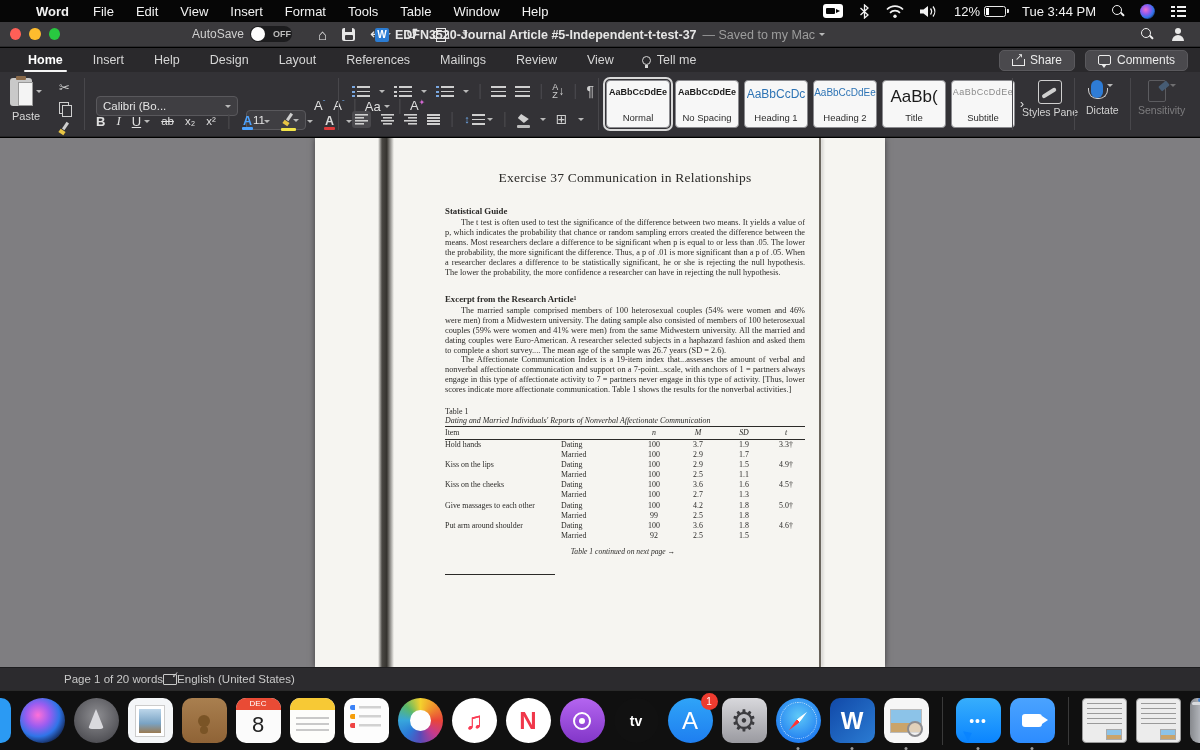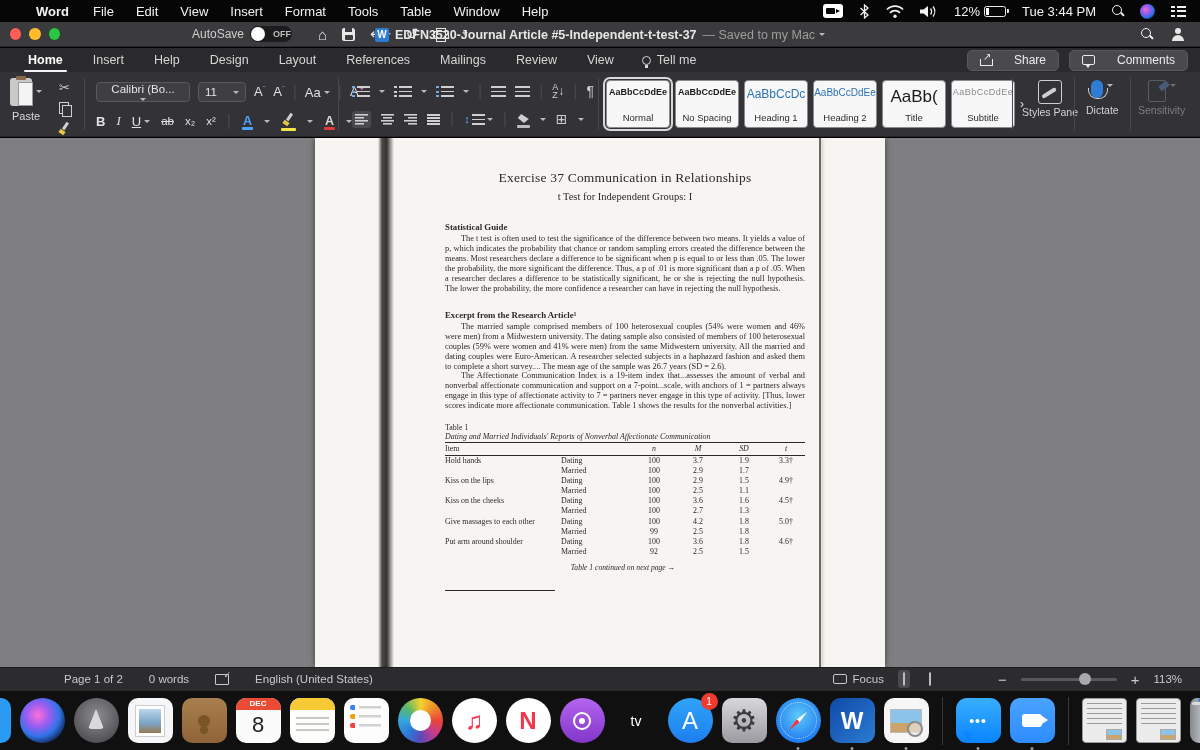--- a/index.html
+++ b/index.html
@@ -60,21 +60,21 @@
 
   
   #ribbontabs { position:absolute; top:48px; left:0; width:1200px; height:24px; background:#2a292c; display:flex; align-items:center; color:#d6d6d6; font-size:12.5px; }
   .rtab { margin-left:26px; padding:3px 2px; position:relative; }
   .rtab.active { color:#fff; font-weight:600; }
   .rtab.active:after { content:""; position:absolute; left:-2px; right:-2px; bottom:-2px; height:2px; background:#f5f5f5; border-radius:2px; }
   .tellme { display:flex; align-items:center; gap:6px; margin-left:26px; color:#d6d6d6; }
   .bulb { width:9px; height:9px; border:1.4px solid #d6d6d6; border-radius:50%; position:relative; }
   .bulb:after { content:""; position:absolute; left:2px; top:8px; width:3px; height:3px; background:#d6d6d6; }
   #ribbontabs .rightbtns { margin-left:auto; display:flex; gap:10px; padding-right:12px; }
-  .pillbtn { background:#4a494d; border:1px solid #5a595d; border-radius:5px; color:#ececec; font-size:12px; padding:2.5px 12px; display:flex; align-items:center; gap:22px; }
+  .pillbtn { background:#4a494d; border:1px solid #5a595d; border-radius:5px; color:#ececec; font-size:12px; padding:2.5px 12px; display:flex; align-items:center; gap:6px; }
   .shareic { width:12px; height:11px; position:relative; }
   .shareic:before { content:""; position:absolute; left:0; bottom:0; width:11px; height:6px; border:1.3px solid #ececec; border-top:none; }
   .shareic:after { content:"↗"; position:absolute; left:3px; top:-4px; font-size:10px; color:#ececec; }
   .commentic { width:13px; height:10px; border:1.3px solid #ececec; border-radius:2px; position:relative; }
   .commentic:after { content:""; position:absolute; left:2px; bottom:-4px; border-left:3px solid transparent; border-right:3px solid transparent; border-top:4px solid #ececec; }
 
   
   #ribbon { position:absolute; top:72px; left:0; width:1200px; height:65px; background:#333236; border-bottom:1px solid #242426; color:#d8d8d8; }
   .rgroup-sep { position:absolute; top:6px; bottom:6px; width:1px; background:#48474b; }
   .rbtn { display:inline-flex; align-items:center; justify-content:center; border-radius:3px; }
@@ -129,21 +129,21 @@
   .trow { display:grid; grid-template-columns:116px 72px 42px 46px 46px 38px; line-height:1.27; }
   .trow.head { border-bottom:1px solid #2b2a28; font-style:italic; padding:1px 0; }
   .trow.head .c1 { font-style:normal; }
   .trow .num { text-align:center; }
   .tcontinued { font-style:italic; text-align:center; font-size:7.6px; margin-top:6px; padding-right:4px; }
   .footsep { width:110px; height:1.2px; background:#2b2a28; margin-top:18px; }
   .footnote { font-size:7.6px; line-height:1.25; text-align:justify; margin-top:4px; }
 
   
   #statusbar { position:absolute; top:667px; left:0; width:1200px; height:23px; background:#2c2b2e; border-top:1px solid #1d1d1f; display:flex; align-items:center; color:#c9c9c9; font-size:11.5px; }
-  #statusbar .lft { display:flex; align-items:center; gap:26px; padding-left:64px; }
+  #statusbar .lft { display:flex; align-items:center; padding-left:64px; }
   .proofic { width:14px; height:11px; border:1.3px solid #c9c9c9; border-radius:1px; position:relative; }
   .proofic:after { content:"✓"; position:absolute; right:-3px; top:-5px; font-size:9px; color:#c9c9c9; }
   #statusbar .rgt { margin-left:auto; display:flex; align-items:center; gap:14px; padding-right:18px; }
   .focusic { width:14px; height:10px; border:1.4px solid #c9c9c9; border-radius:2px; }
   .viewic { width:16px; height:13px; border:1.2px solid #bdbdbd; border-radius:1px; background:linear-gradient(#bdbdbd,#bdbdbd) 2px 2px/11px 1.2px no-repeat,linear-gradient(#bdbdbd,#bdbdbd) 2px 5px/11px 1.2px no-repeat,linear-gradient(#bdbdbd,#bdbdbd) 2px 8px/7px 1.2px no-repeat; }
   .viewbtn { padding:3px 5px; border-radius:3px; }
   .viewbtn.sel { background:#4a494d; }
   .zslider { width:96px; height:3px; background:#59585c; border-radius:2px; position:relative; }
   .zslider .knob { position:absolute; left:58px; top:-4.5px; width:12px; height:12px; border-radius:50%; background:#a9a9ad; }
   .zpm { font-size:15px; color:#c9c9c9; }
@@ -158,36 +158,36 @@
   .finder:before { content:""; position:absolute; left:12px; top:14px; width:4px; height:9px; background:#123; border-radius:2px; }
   .finder:after { content:""; position:absolute; right:12px; top:14px; width:4px; height:9px; background:#0b2545; border-radius:2px; }
   .siri-d { background:radial-gradient(circle at 40% 38%, #ff70d8 0%, #9a5df0 30%, #2f74e8 55%, #0a0d22 85%); }
   .launchpad { background:radial-gradient(circle at 50% 40%, #8e8e92, #55555a 70%, #3a3a3e); display:flex; align-items:center; justify-content:center; }
   .rocket { width:0; height:0; border-left:8px solid transparent; border-right:8px solid transparent; border-bottom:20px solid #d9d9dd; border-radius:4px; transform:translateY(-2px); }
   .mail { background:#f4f6f8; display:flex; align-items:center; justify-content:center; }
   .stamp { width:28px; height:30px; background:linear-gradient(#bcd6ea,#7aa3c4 60%,#9a7a52); border:3px solid #fff; box-shadow:0 0 0 1px #ccc; }
   .contacts { background:linear-gradient(#a97f4f,#8f6336); display:flex; align-items:center; justify-content:center; }
   .contacts .head { width:12px; height:12px; border-radius:50%; background:#7a5426; box-shadow:0 9px 0 -2px #7a5426; }
   .calendar { background:#fbfbfb; overflow:hidden; display:flex; flex-direction:column; }
-  .calendar .mo { background:#e94b35; color:#fff; font-size:8px; font-weight:bold; text-align:center; height:12px; line-height:12px; }
+  .calendar .mo { background:#e94b35; color:#fff; font-size:8px; font-weight:normal; text-align:center; height:12px; line-height:12px; }
   .calendar .dy { color:#222; font-size:22px; text-align:center; line-height:30px; font-weight:300; }
   .notes { background:linear-gradient(#fdfdfb 0 100%); overflow:hidden; }
   .notes:before { content:""; display:block; height:12px; background:#f7c935; }
   .notes:after { content:""; display:block; margin:7px 6px; height:18px; background:repeating-linear-gradient(to bottom,#c9c9c9 0 1.5px,transparent 1.5px 6px); }
   .reminders { background:#fdfdfd; padding:7px 6px; }
   .reminders i { display:block; height:5px; margin-bottom:4px; border-radius:2px; background:linear-gradient(var(--c),var(--c)) 0 50%/5px 5px no-repeat,linear-gradient(#d2d2d2,#d2d2d2) 9px 50%/22px 2.5px no-repeat; }
   .photos { background:conic-gradient(#f3d12e,#ef8f2c,#e9453a,#c43a8f,#5a4ab8,#2b7bd8,#37a5dc,#5bb868,#f3d12e); position:relative; }
   .photos:after { content:""; position:absolute; inset:12px; border-radius:50%; background:#fdfdfd; }
   .music { background:#fff; display:flex; align-items:center; justify-content:center; }
   .music span { font-size:24px; background:linear-gradient(#fb5c74,#fa233b); -webkit-background-clip:text; background-clip:text; color:#fa3b54; }
   .news { background:#fff; display:flex; align-items:center; justify-content:center; font-weight:bold; font-size:24px; color:#f0374a; }
   .podcasts { background:linear-gradient(#b465f0,#8236c8); display:flex; align-items:center; justify-content:center; }
   .podcasts .pring { width:18px; height:18px; border:2.5px solid #fff; border-radius:50%; display:flex; align-items:center; justify-content:center; }
   .podcasts .pring i { width:6px; height:6px; background:#fff; border-radius:50%; }
-  .appletv { background:#111; color:#fff; display:flex; align-items:center; justify-content:center; font-size:14px; font-weight:400; }
+  .appletv { background:#111; color:#fff; display:flex; align-items:center; justify-content:center; font-size:14px; font-weight:700; }
   .appstore { background:linear-gradient(#2fa4f8,#1e7ef0); color:#fff; display:flex; align-items:center; justify-content:center; font-size:24px; }
   .badge { position:absolute; top:-5px; right:-5px; width:17px; height:17px; background:#ee3b2f; border-radius:50%; color:#fff; font-size:10px; display:flex; align-items:center; justify-content:center; }
   .sysprefs { background:linear-gradient(#d8d8dc,#9a9aa0); color:#3c3c40; display:flex; align-items:center; justify-content:center; font-size:30px; }
   .safari { background:radial-gradient(circle at 50% 40%, #5fc9f8, #1f7bf0 75%); position:relative; }
   .safari:before { content:""; position:absolute; inset:4px; border:1.5px dotted rgba(255,255,255,.7); border-radius:50%; }
   .safari:after { content:""; position:absolute; left:50%; top:50%; width:4px; height:26px; background:linear-gradient(#fff 0 50%, #f33 50% 100%); transform:translate(-50%,-50%) rotate(45deg); clip-path:polygon(50% 0,100% 50%,50% 100%,0 50%); }
   .wordapp { background:linear-gradient(135deg,#1149a8,#2b7cd3); color:#fff; display:flex; align-items:center; justify-content:center; font-size:24px; font-weight:bold; }
   .preview { background:#f6f6f6; display:flex; align-items:center; justify-content:center; position:relative; }
   .preview .pic { width:32px; height:24px; background:linear-gradient(#8cc3e8 0 60%, #caa46a 60% 100%); border:1px solid #bbb; }
   .preview:after { content:""; position:absolute; right:6px; bottom:6px; width:12px; height:12px; border:2.5px solid #8c8c90; border-radius:50%; background:rgba(240,240,240,.6); }
@@ -321,25 +321,25 @@
     <div style="font-size:11px; color:#d8d8d8; margin-top:4px; text-align:center;">Paste</div>
   </div>
   <div class="abs" style="left:58px; top:8px; display:flex; flex-direction:column; gap:7px; align-items:center;">
     <span style="color:#cfcfcf; font-size:13px;">✂</span>
     <span class="copyic"></span>
     <span class="brushic"></span>
   </div>
   <div class="rgroup-sep" style="left:84px"></div>
 
   <div class="abs" style="left:96px; top:10px; display:flex; align-items:center; gap:8px;">
-    <span class="ddbox" style="width:94px;flex-direction:column;">
+    <span class="ddbox" style="width:142px;">
         <span>Calibri (Bo...</span>
         <span class="caret sm"></span>
       </span>
-    <span class="ddbox" style="width:48px;">
+    <span class="ddbox" style="width:60px;margin-top:28px;">
         <span>11</span>
         <span class="caret sm"></span>
       </span>
     <span class="fmt">A<sup style="font-size:8px;color:#6fa8e8">ˆ</sup></span>
     <span class="fmt">A<sup style="font-size:8px;color:#6fa8e8">ˇ</sup></span>
     <span style="color:#48474b">|</span>
     <span class="fmt" style="display:flex;align-items:center;gap:3px">
         <span>Aa</span>
         <span class="caret sm"></span>
       </span>
@@ -470,21 +470,20 @@
       </div>
   </div>
 </div>
 
 <div id="docarea">
   <div id="page">
     <div class="gutter"></div>
     <div class="pageedge"></div>
     <div id="scan">
       <div class="doc-title">Exercise 37   Communication in Relationships</div>
-      <div class="doc-sub">t Test for Independent Groups: I</div>
       <h3 class="first">Statistical Guide</h3>
       <p>The t test is often used to test the significance of the difference between two means. It yields a value of p, which indicates the probability that chance or random sampling errors created the difference between the means. Most researchers declare a difference to be significant when p is equal to or less than .05. The lower the probability, the more significant the difference. Thus, a p of .01 is more significant than a p of .05. When a researcher declares a difference to be statistically significant, he or she is rejecting the null hypothesis. The lower the probability, the more confidence a researcher can have in rejecting the null hypothesis.</p>
       <h3>Excerpt from the Research Article¹</h3>
       <p>The married sample comprised members of 100 heterosexual couples (54% were women and 46% were men) from a Midwestern university. The dating sample also consisted of members of 100 heterosexual couples (59% were women and 41% were men) from the same Midwestern university. All the married and dating couples were Euro-American. A researcher selected subjects in a haphazard fashion and asked them to complete a short survey.... The mean age of the sample was 26.7 years (SD = 2.6).</p>
       <p>The Affectionate Communication Index is a 19-item index that...assesses the amount of verbal and nonverbal affectionate communication and support on a 7-point...scale, with anchors of 1 = partners always engage in this type of affectionate activity to 7 = partners never engage in this type of activity. [Thus, lower scores indicate more affectionate communication. Table 1 shows the results for the nonverbal activities.]</p>
 
       <div id="scantable">
         <div class="tlabel">Table 1</div>
         <div class="tcap">Dating and Married Individuals' Reports of Nonverbal Affectionate Communication</div>
         <div class="trow head">
@@ -583,36 +582,20 @@
   </div>
 </div>
 
 <div id="statusbar">
   <div class="lft">
     <span>Page 1 of 2</span>
     <span>0 words</span>
     <span class="proofic"></span>
     <span>English (United States)</span>
   </div>
-  <div class="rgt">
-    <span style="display:flex; align-items:center; gap:6px;">
-        <span class="focusic"></span>
-        <span>Focus</span>
-      </span>
-    <span class="viewbtn sel"><span class="viewic"></span></span>
-    <span class="viewbtn"><span class="viewic"></span></span>
-    <span class="viewbtn"><span class="viewic" style="border:none"></span></span>
-    <span class="viewbtn"><span class="viewic" style="border:none"></span></span>
-    <span class="zpm">−</span>
-    <span class="zslider">
-        <span class="knob"></span>
-      </span>
-    <span class="zpm">+</span>
-    <span>113%</span>
-  </div>
 </div>
 
 <div id="dock">
   <div class="dicon sq finder"></div>
   <div class="dicon cir siri-d"></div>
   <div class="dicon cir launchpad">
       <span class="rocket"></span>
     </div>
   <div class="dicon sq mail">
       <span class="stamp"></span>

